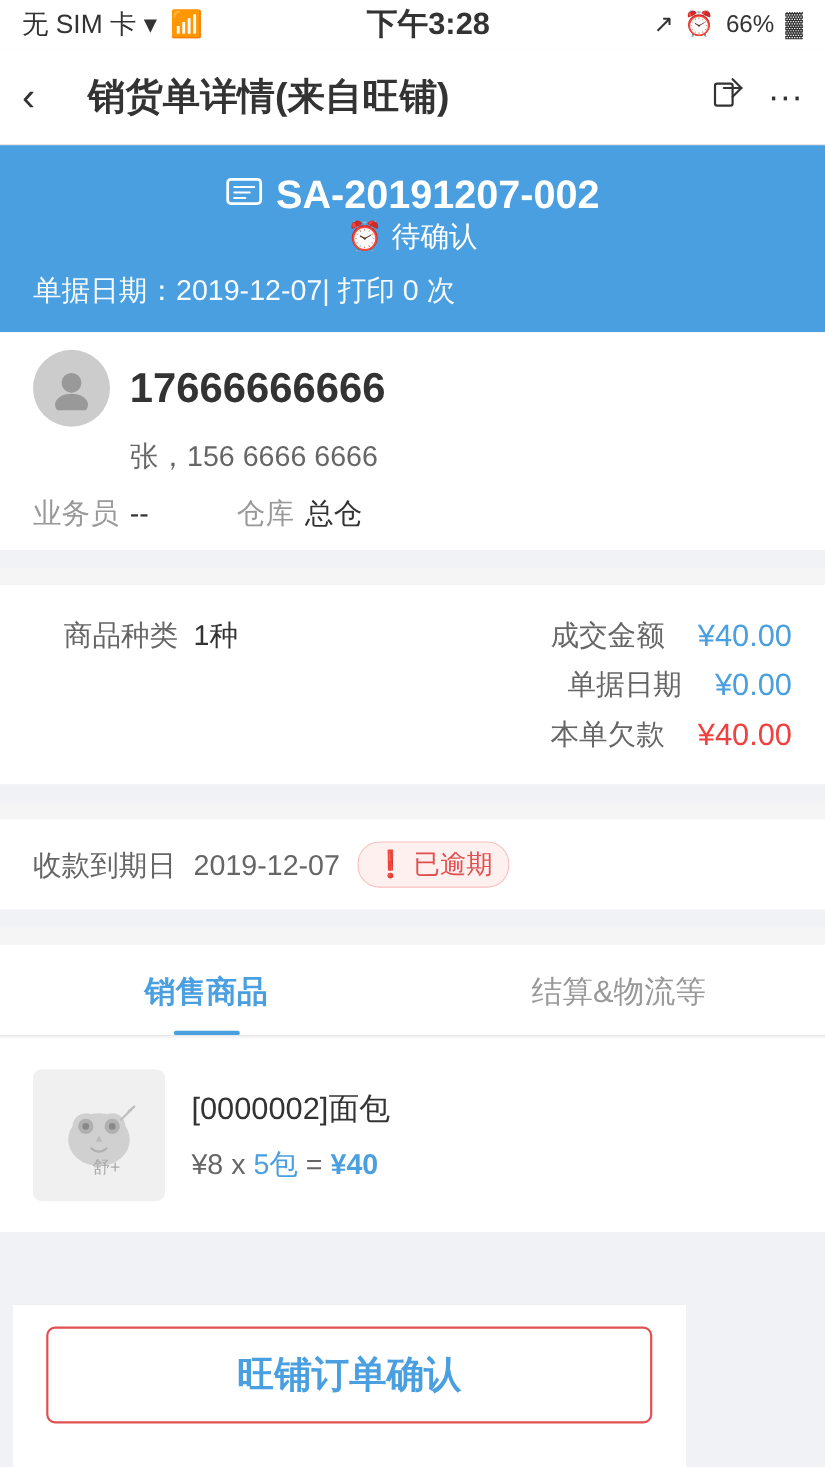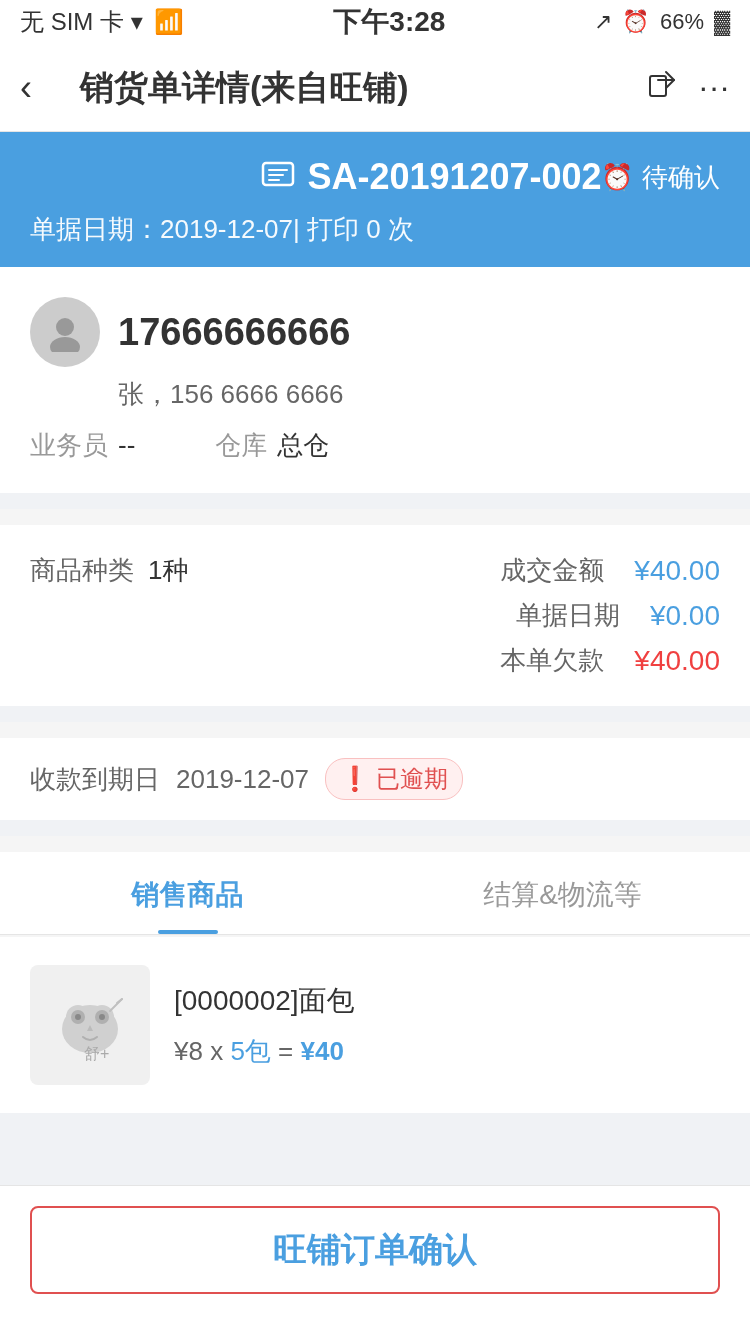--- a/index.html
+++ b/index.html
@@ -63,23 +63,24 @@
     }
 
     
     .order-header-card {
       background: #4a9fe0;
       padding: 24px 30px 20px;
       margin-bottom: 0;
     }
     .order-header-top {
       display: flex;
-      justify-content: flex-end;
+      justify-content: flex-start;
       align-items: center;
       margin-bottom: 14px;
+      flex-direction: column;
     }
     .order-id {
       font-size: 36px;
       font-weight: 700;
       color: #fff;
       display: flex;
       align-items: center;
       gap: 12px;
     }
     .order-status {
@@ -91,21 +92,21 @@
     }
     .order-date-info {
       font-size: 26px;
       color: #fff;
       opacity: 0.95;
     }
 
     
     .customer-card {
       background: #fff;
-      padding: 30px 30px;
+      padding: 16px 30px;
       margin-bottom: 0;
     }
     .customer-top {
       display: flex;
       align-items: center;
       gap: 18px;
       margin-bottom: 10px;
     }
     .customer-avatar {
       width: 70px;
@@ -157,21 +158,21 @@
       flex: 1;
     }
     .summary-row {
       font-size: 26px;
       color: #666;
       margin-bottom: 8px;
       display: flex;
       align-items: center;
       gap: 14px;
     }
-    .summary-row-label { color: #666; }
+    .summary-row-label { color: #666; margin-left: 28px; }
     .summary-row-value { color: #333; }
     .summary-right {
       display: flex;
       flex-direction: column;
       align-items: flex-end;
       gap: 10px;
     }
     .amount-row {
       display: flex;
       align-items: center;
@@ -281,22 +282,22 @@
     
     .content-area {
       min-height: 200px;
       background: #f0f2f5;
     }
 
     
     .confirm-btn-wrap {
       position: fixed;
       bottom: 0;
-      left: 0;
-      width: 750px;
+      left: 12px;
+      width: 611px;
       background: #fff;
       padding: 20px 30px 40px;
       border-top: 1px solid #e5e5e5;
     }
     .confirm-btn {
       width: 100%;
       height: 88px;
       border: 2px solid #e05050;
       border-radius: 8px;
       background: #fff;

